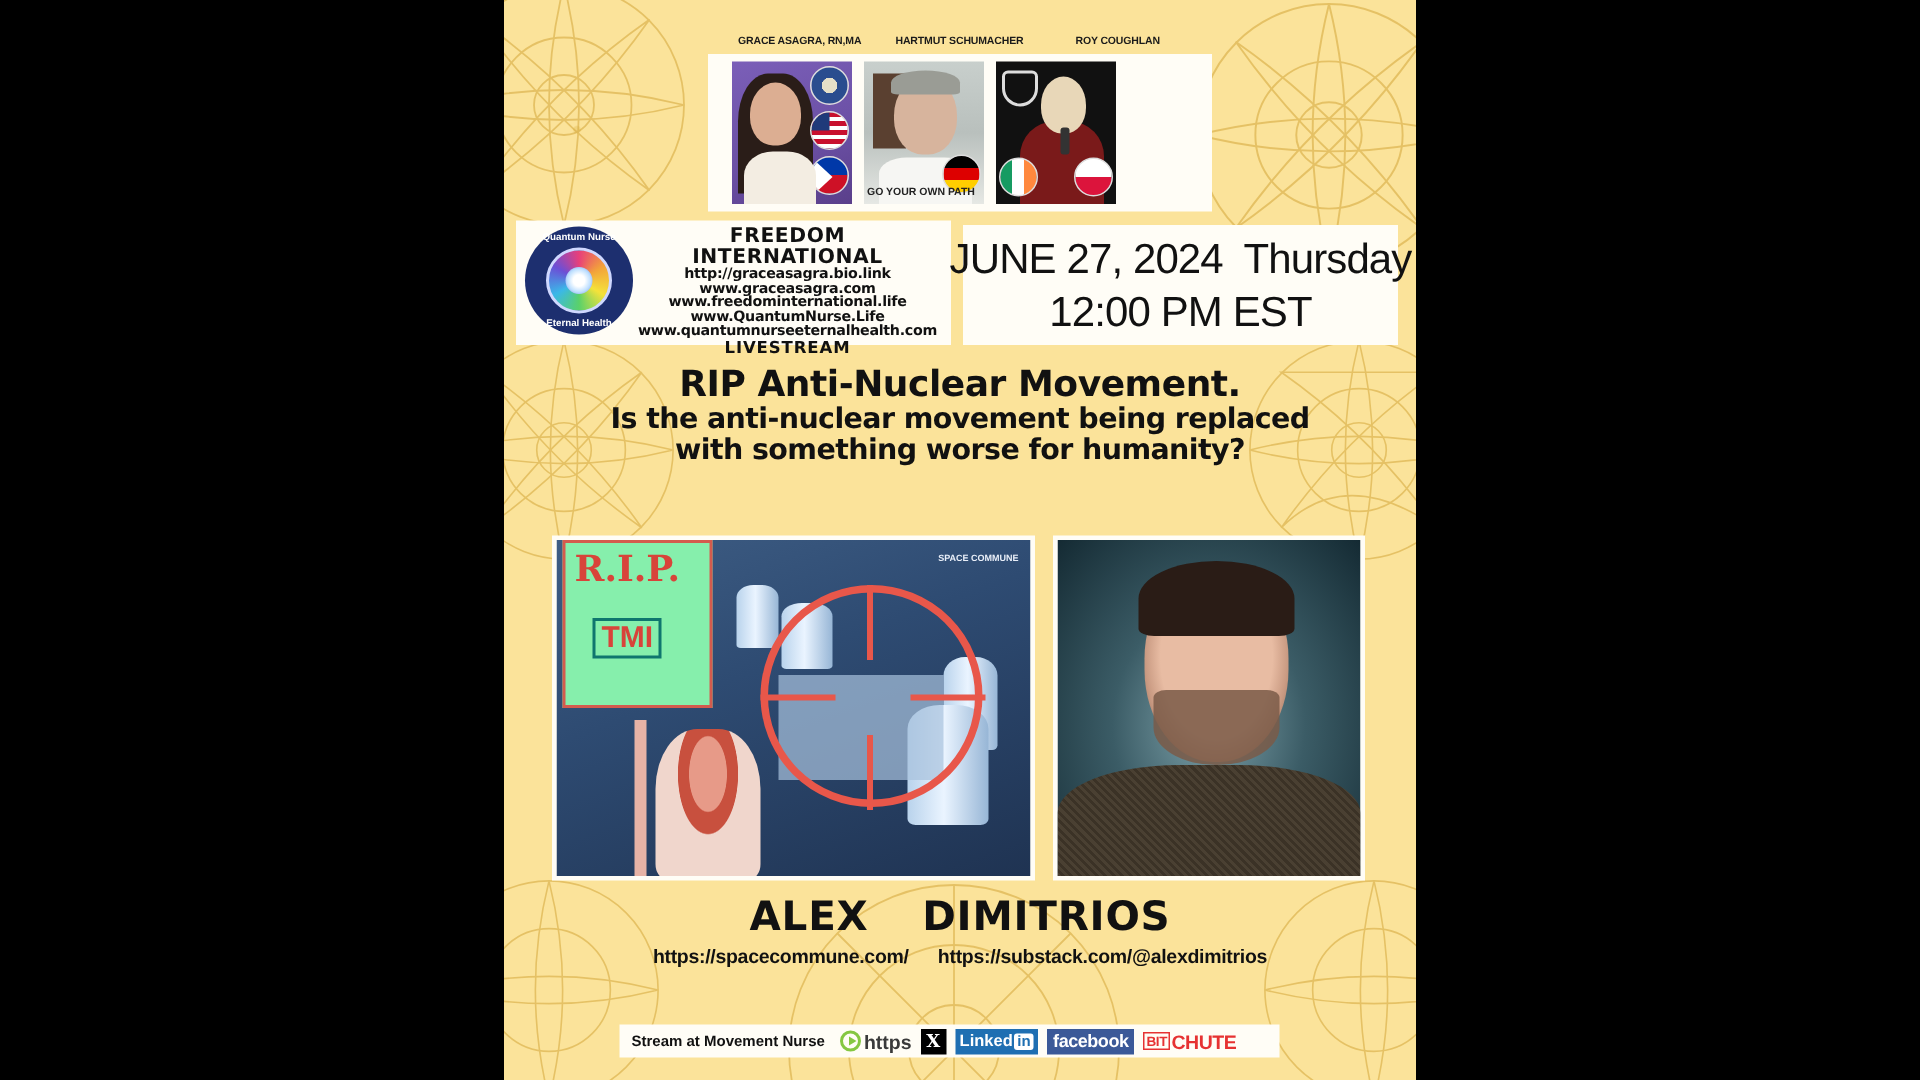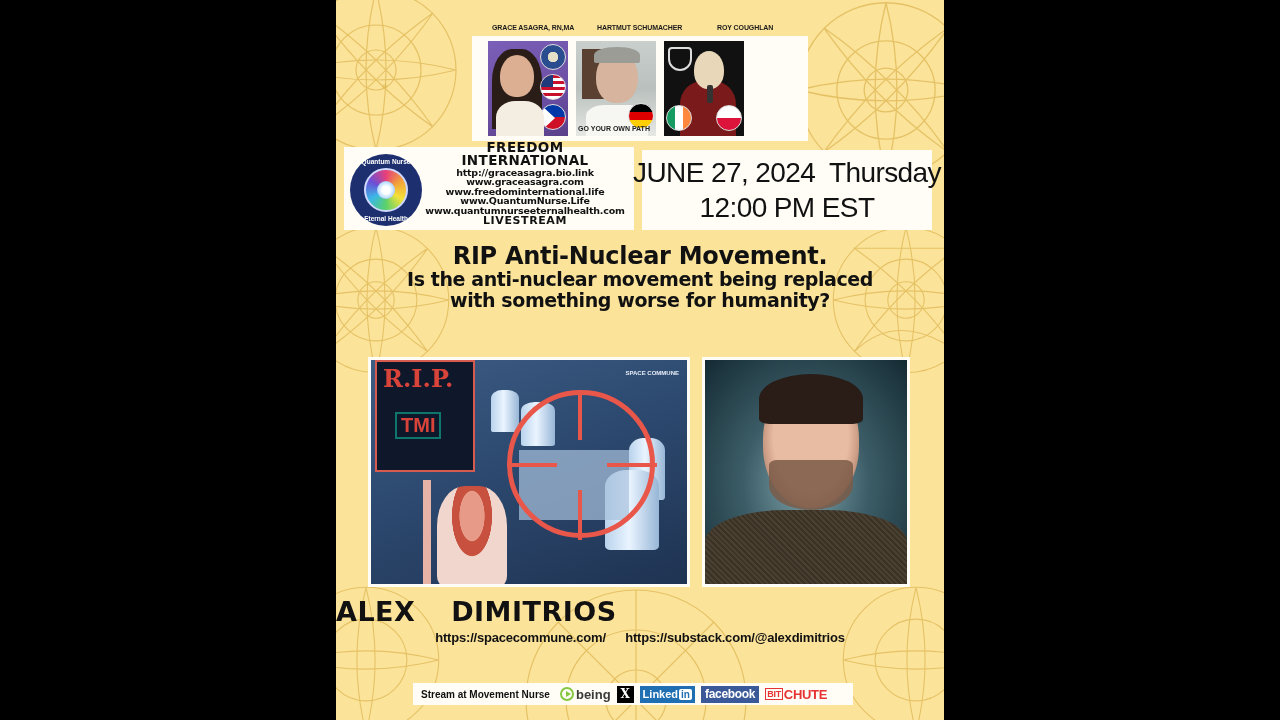--- a/index.html
+++ b/index.html
@@ -33,21 +33,21 @@
   .photo-grace { background: linear-gradient(160deg, #7b5fb8 0%, #6a4fa4 60%, #5a3f8a 100%); }
   .photo-hartmut { background: linear-gradient(180deg, #c8cfcc 0%, #b9c0bd 50%, #e6e8e4 100%); }
   .photo-roy { background: #111; }
   .face { position: absolute; border-radius: 50% 50% 45% 45%; }
   .flag { position: absolute; width: 26px; height: 26px; border-radius: 50%; overflow: hidden; border: 1px solid #ddd; }
   .caption-gyop { position: absolute; left: 2px; bottom: 4px; font-size: 7px; font-weight: bold; color: #222; font-family: "Liberation Sans", sans-serif; }
 
   
   .info-box {
     position: absolute; left: 8px; top: 147px; width: 290px; height: 83px;
-    background: #fffdf6; display: flex; align-items: flex-end; padding: 4px 6px;
+    background: #fffdf6; display: flex; align-items: flex-start; padding: 4px 6px;
   }
   .qn-logo {
     width: 72px; height: 72px; border-radius: 50%; background: #1d2f6f;
     position: relative; flex-shrink: 0;
   }
   .qn-inner {
     position: absolute; left: 14px; top: 14px; width: 44px; height: 44px; border-radius: 50%;
     background: conic-gradient(#e83f7a, #f2a33a, #f5e23a, #5ad16a, #3bb8e8, #6b4fd6, #e83f7a);
     border: 2px solid #cfd8ff;
   }
@@ -81,35 +81,35 @@
 
   
   .img-frame { position: absolute; background: #fffdf6; padding: 3px; }
   .img-nuclear { left: 32px; top: 357px; width: 322px; height: 230px; }
   .img-alex { left: 366px; top: 357px; width: 208px; height: 230px; }
   .img-inner { position: relative; width: 100%; height: 100%; overflow: hidden; }
   .nuc-bg { position: absolute; inset: 0; background: linear-gradient(160deg, #3e5d84 0%, #2e4b72 40%, #1f3352 100%); }
   .tower { position: absolute; background: linear-gradient(90deg, #b9d3ec, #eaf4ff 45%, #97b6d6); border-radius: 40% 40% 10% 10% / 20% 20% 5% 5%; }
   .crosshair { position: absolute; left: 136px; top: 30px; width: 148px; height: 148px; border: 5px solid #e8574a; border-radius: 50%; }
   .ch-line { position: absolute; background: #e8574a; }
-  .sign { position: absolute; left: 4px; top: 0; width: 100px; height: 112px; background: #0f172a; border: 2px solid #d45b4e; }
+  .sign { position: absolute; left: 4px; top: 0; width: 100px; height: 112px; background: #86efac; border: 2px solid #d45b4e; }
   .sign-rip { position: absolute; left: 6px; top: 2px; font-size: 24px; font-weight: bold; color: #d8443a; font-family: "DejaVu Serif", serif; }
   .sign-tmi { position: absolute; left: 18px; top: 50px; font-size: 20px; font-weight: bold; color: #d8443a; border: 2px solid #0f766e; padding: 0 4px; }
   .stick { position: absolute; left: 52px; top: 120px; width: 8px; height: 110px; background: #e7b3a6; }
   .protester { position: absolute; left: 66px; top: 126px; width: 70px; height: 100px; background: radial-gradient(ellipse at 50% 30%, #e79a88 0 25%, #c8503e 26% 40%, #f0d6cc 41%); border-radius: 40% 40% 10% 10%; }
   .watermark { position: absolute; right: 8px; top: 10px; font-size: 6px; color: #e8eef8; font-weight: bold; }
 
   .alex-bg { position: absolute; inset: 0; background: radial-gradient(ellipse at 50% 55%, #7fa3ab 0%, #3b5c66 45%, #142a33 100%); }
   .alex-head { position: absolute; left: 58px; top: 20px; width: 96px; height: 128px; border-radius: 46% 46% 48% 48%; background: radial-gradient(ellipse at 50% 45%, #e8bca3 0 55%, #c99a82 70%, #5a3e32 100%); }
   .alex-hair { position: absolute; left: 54px; top: 14px; width: 104px; height: 50px; border-radius: 50% 50% 10% 10%; background: #2a1c16; }
   .alex-beard { position: absolute; left: 64px; top: 100px; width: 84px; height: 50px; border-radius: 10% 10% 50% 50%; background: #7a5a48; opacity: 0.85; }
   .alex-sweater { position: absolute; left: 0; top: 150px; width: 100%; height: 80px; background: repeating-linear-gradient(45deg, #4a4032 0 2px, #3b3226 2px 4px); border-radius: 40% 40% 0 0; }
 
   
-  .guest-name { position: absolute; left: 0; top: 596px; width: 608px; text-align: left;
+  .guest-name { position: absolute; left: 0; top: 596px; width: 608px; text-align: center;
     font-size: 27px; font-weight: bold; color: #111; letter-spacing: 0.5px; font-family: "DejaVu Sans", sans-serif; word-spacing: 8px; }
   .guest-links { position: absolute; left: 0; top: 628px; width: 608px; text-align: center; font-size: 13px; font-weight: bold; color: #111; line-height: 19px;
     font-family: "Liberation Sans Narrow", "Liberation Sans", sans-serif; letter-spacing: -0.2px; }
   .guest-links span { margin: 0 8px; }
 
   
   .social-bar { position: absolute; left: 77px; top: 683px; width: 440px; height: 22px; background: #fffdf6;
     display: flex; align-items: center; gap: 6px; padding: 0 8px; }
   .stream-label { font-size: 10px; font-weight: bold; color: #111; margin-right: 4px; white-space: nowrap; font-family: "Liberation Sans Narrow", "Liberation Sans", sans-serif; }
   .rumble { display: flex; align-items: center; gap: 2px; font-size: 13px; font-weight: bold; color: #3a3a3a; }
@@ -300,21 +300,21 @@
     <div>
       <span>https://spacecommune.com/</span>
       <span>https://substack.com/@alexdimitrios</span>
     </div>
   </div>
 
   <div class="social-bar">
     <span class="stream-label">Stream at Movement Nurse</span>
     <span class="rumble">
       <span class="rumble-icon"></span>
-      <span>being</span>
+      <span>https</span>
     </span>
     <span class="x-logo">X</span>
     <span class="linkedin">
       <span>Linked</span>
       <span class="in">in</span>
     </span>
     <span class="facebook">facebook</span>
     <span class="bitchute">
       <span class="bit">BIT</span>
       <span>CHUTE</span>

